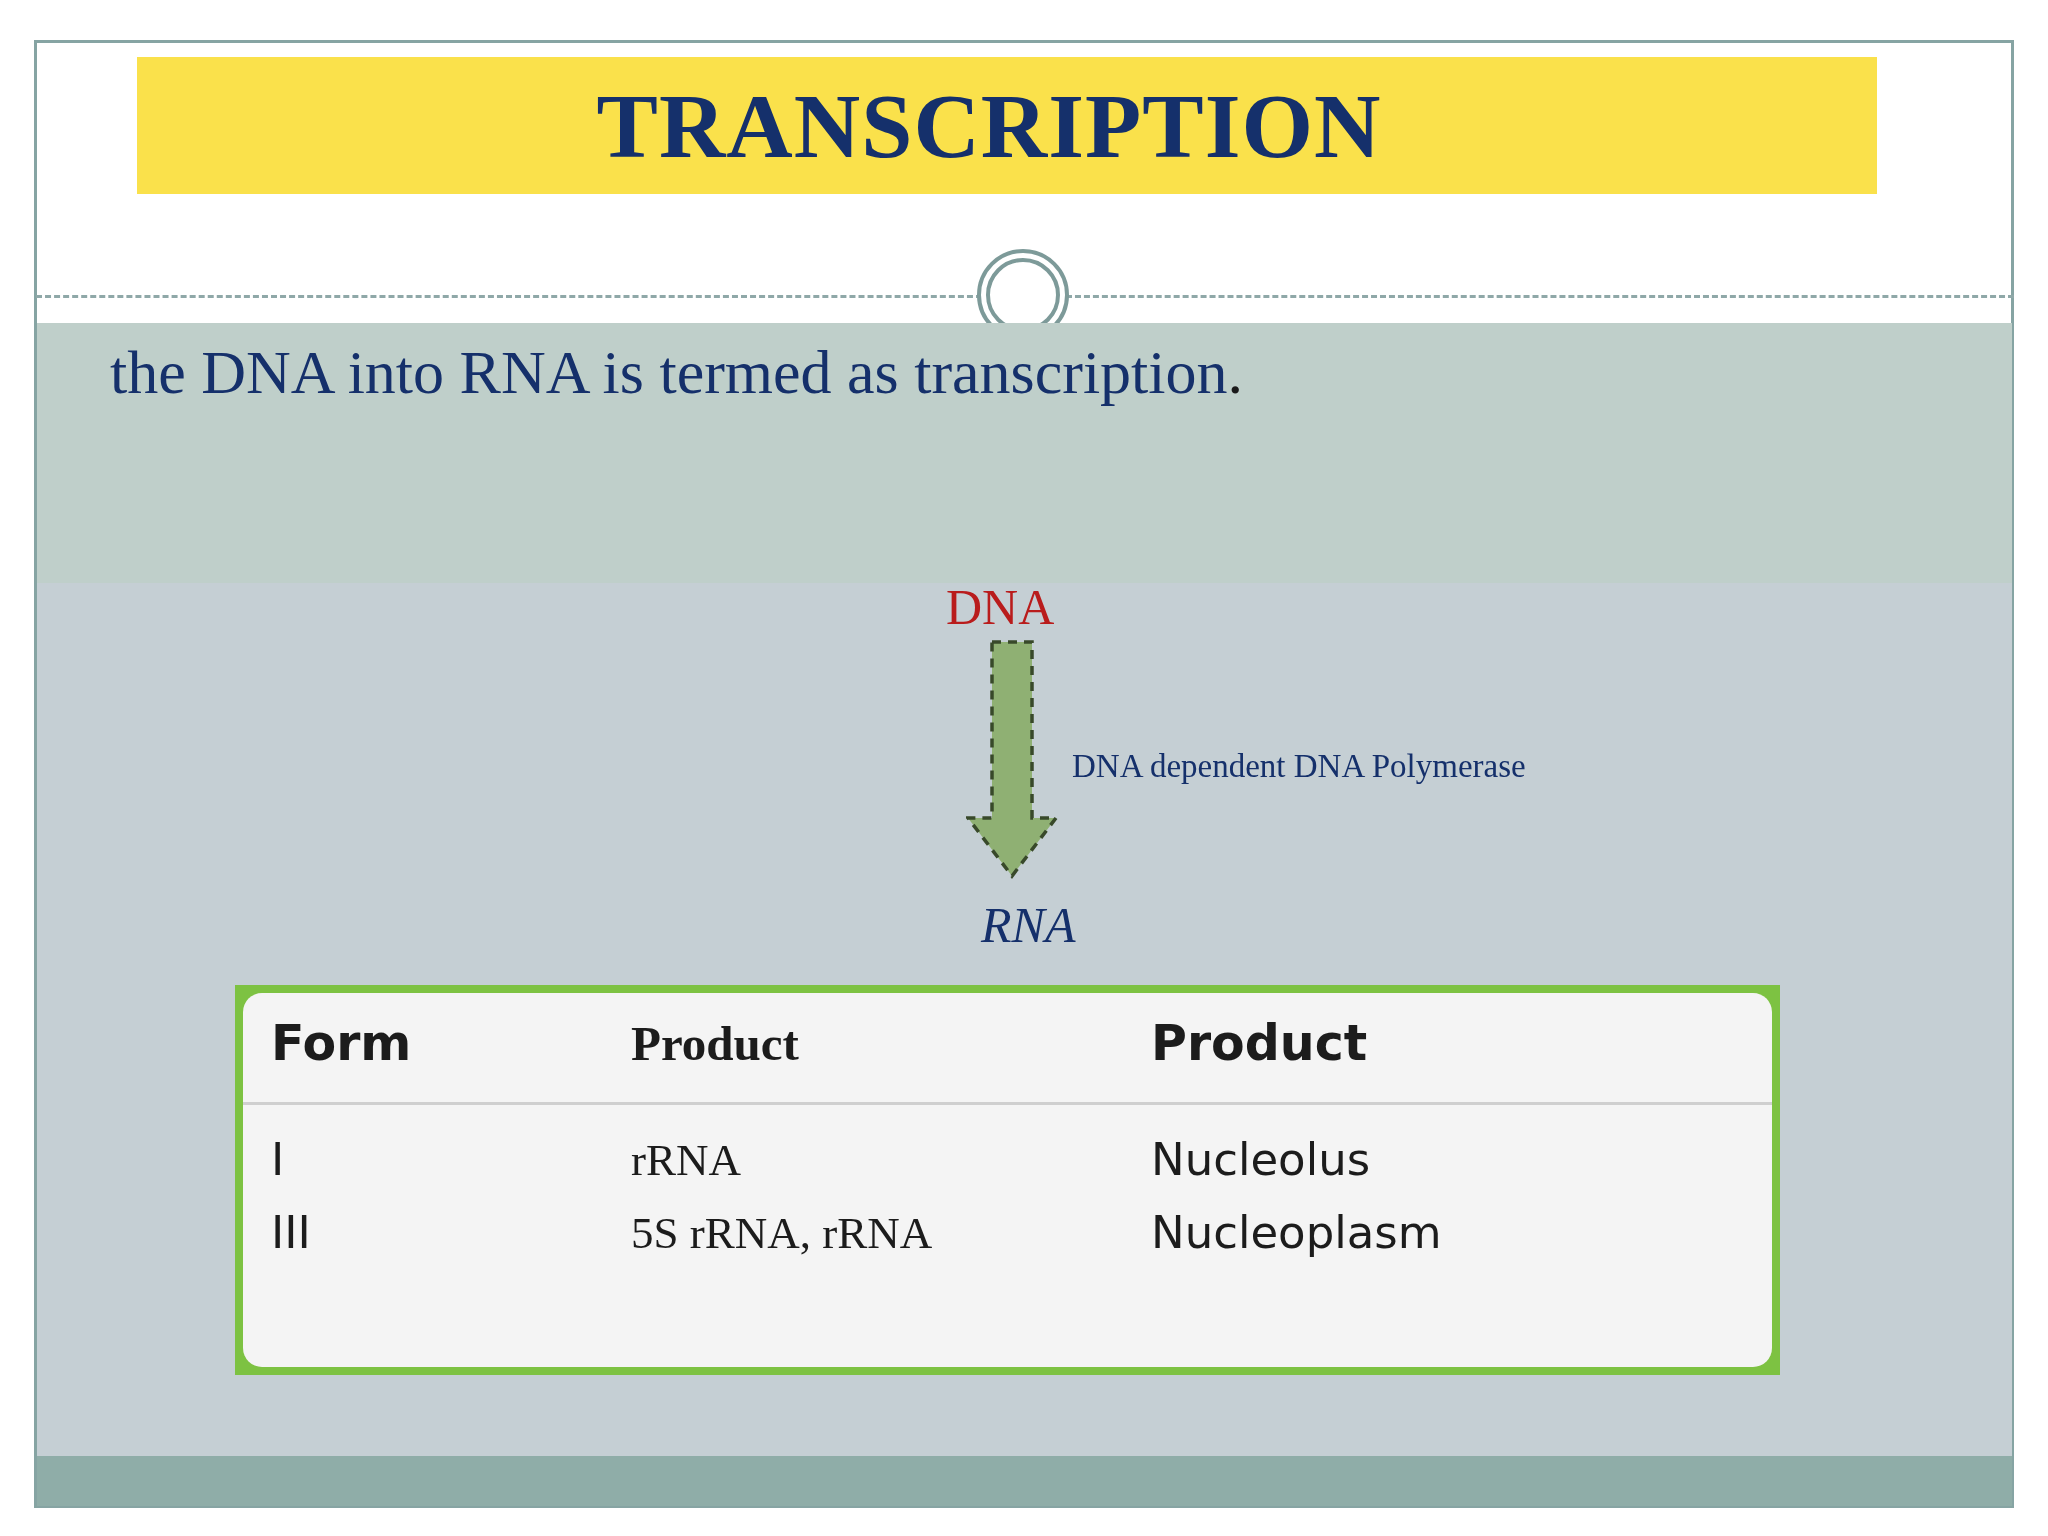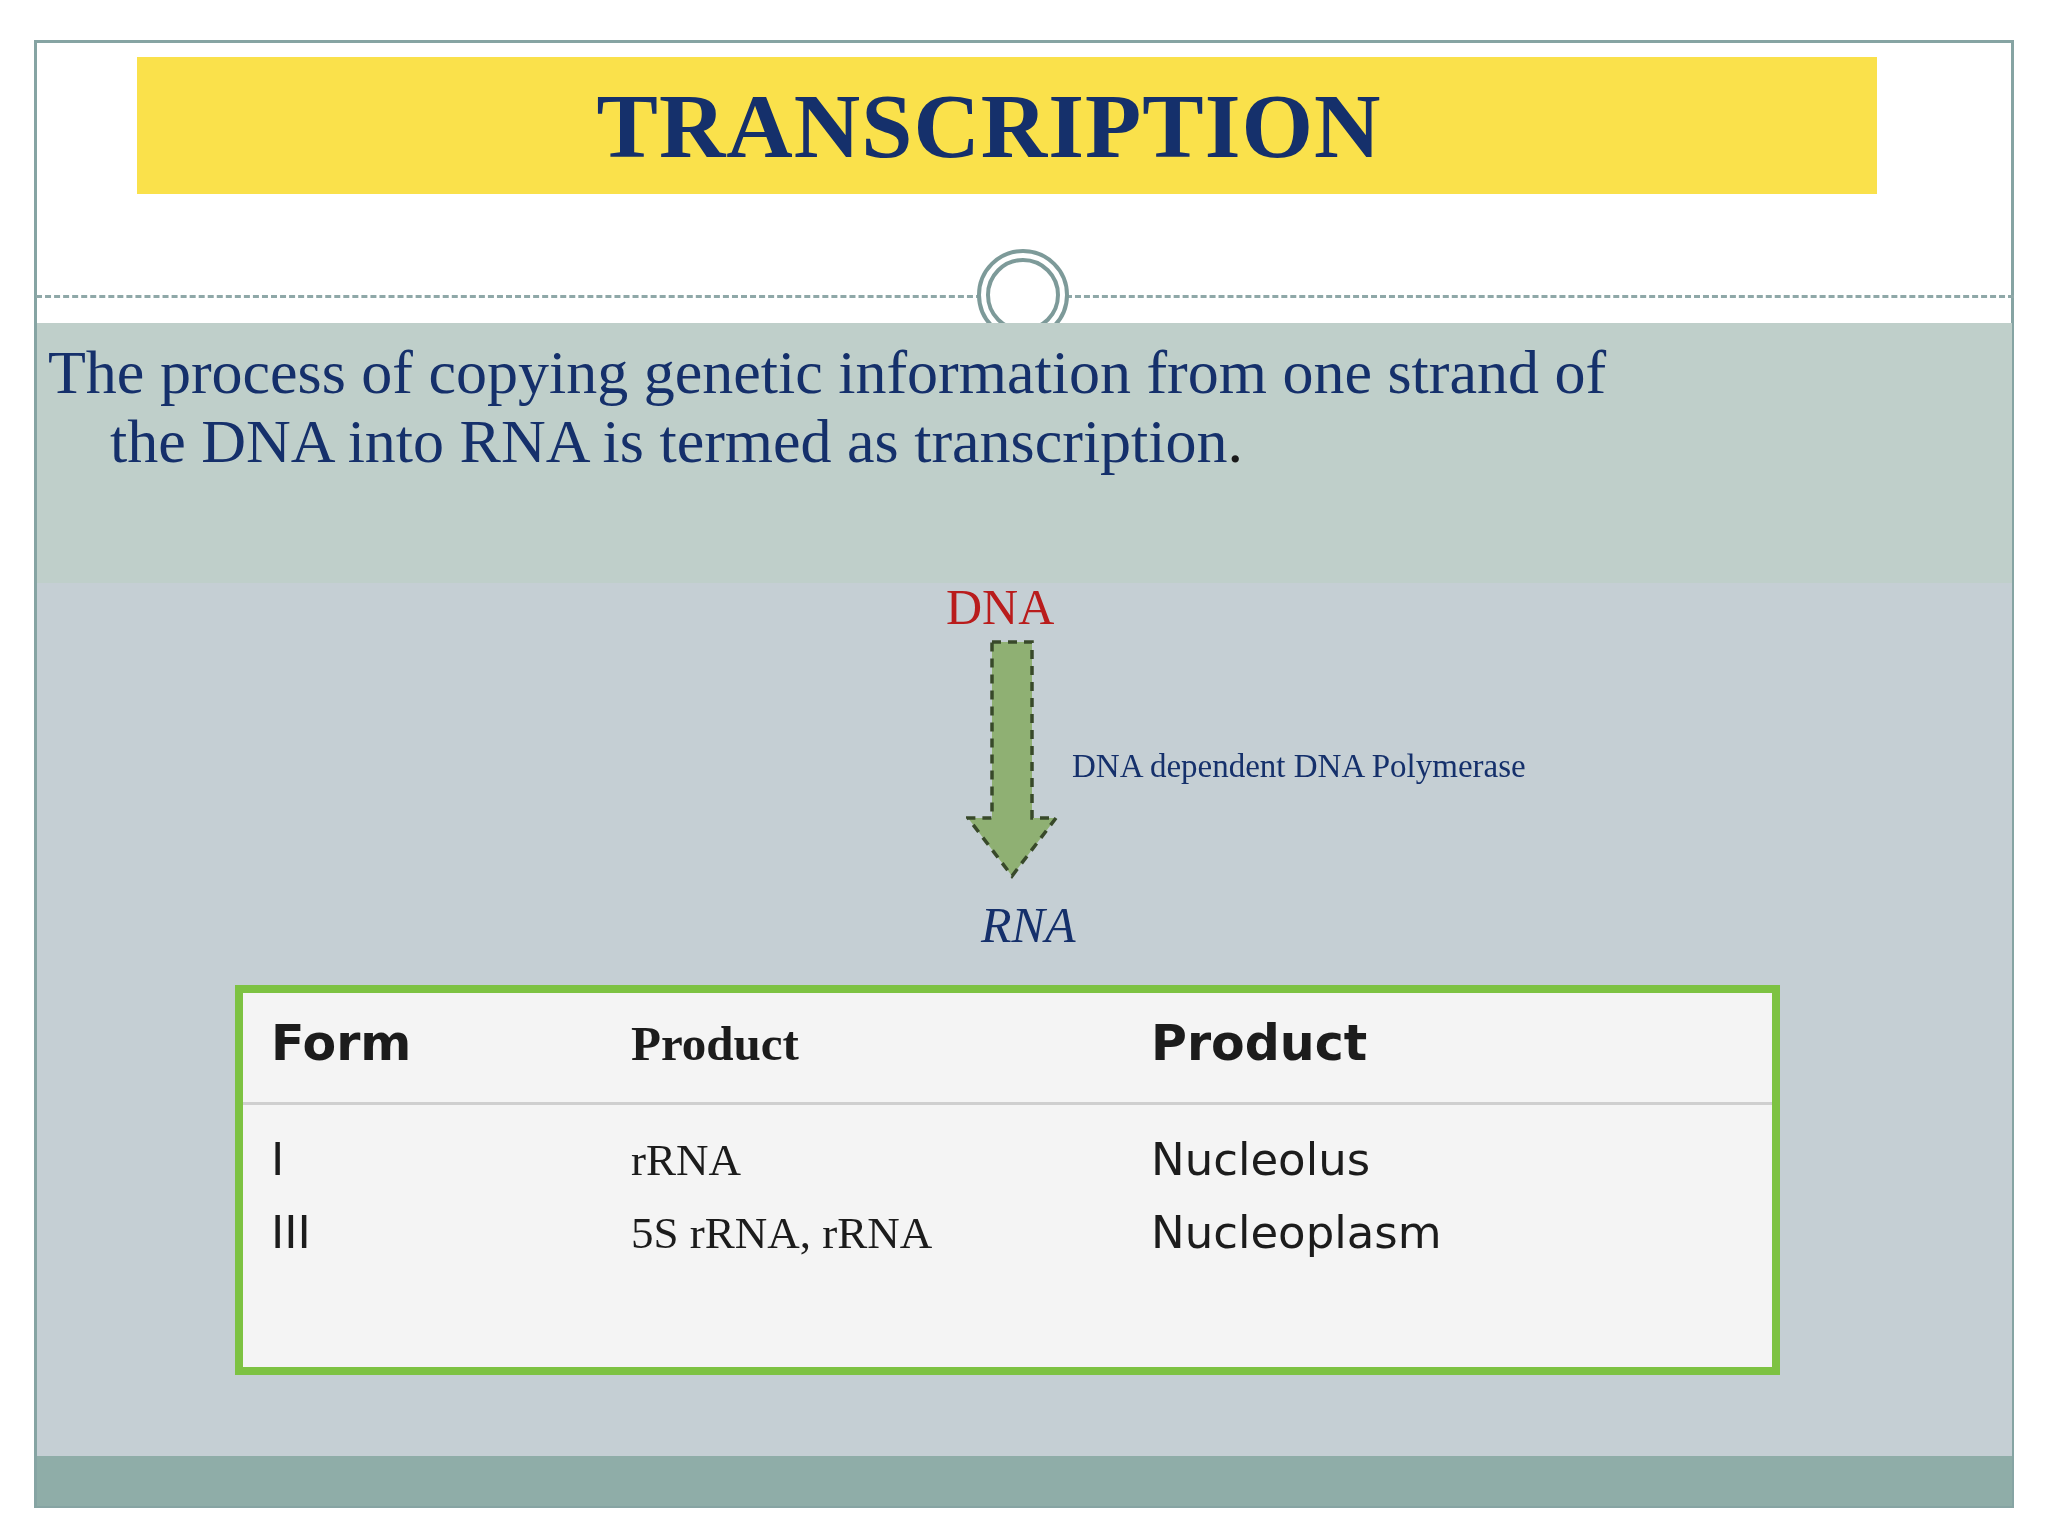--- a/index.html
+++ b/index.html
@@ -166,20 +166,21 @@
     padding: 8px;
     box-sizing: border-box;
   }
   #rna-table-inner {
     width: 100%;
     height: 100%;
     background: #f4f4f4;
     box-sizing: border-box;
     position: relative;
     overflow: hidden;
+    border-radius: 19px;
   }
   #rna-table {
     border-collapse: collapse;
     width: 100%;
     font-family: "DejaVu Sans", "Liberation Sans", sans-serif;
     color: #1c1c1c;
   }
   #rna-table thead th {
     text-align: left;
     font-size: 49px;
@@ -214,21 +215,20 @@
   <div id="divider-left"></div>
   <div id="divider-right"></div>
   <div id="ornament-circle-outer"></div>
   <div id="ornament-circle-inner"></div>
 
   <div id="band-upper"></div>
   <div id="band-lower"></div>
   <div id="footer-bar"></div>
 
   <div id="body-text">
-    <span class="line1">The process of copying genetic information from one strand of</span>
     <span class="line2"><span>the DNA into RNA is termed as transcription</span><span class="period">.</span></span>
   </div>
 
   <div id="dna-label">DNA</div>
 
   <svg id="arrow-svg" viewBox="0 0 92 240">
     <polygon points="26,2 66,2 66,178 90,178 46,236 2,178 26,178" fill="#8FB073" stroke="#38492A" stroke-width="3.5" stroke-dasharray="9 7" stroke-linejoin="miter"></polygon>
   </svg>
 
   <div id="polymerase-label">DNA dependent DNA Polymerase</div>

